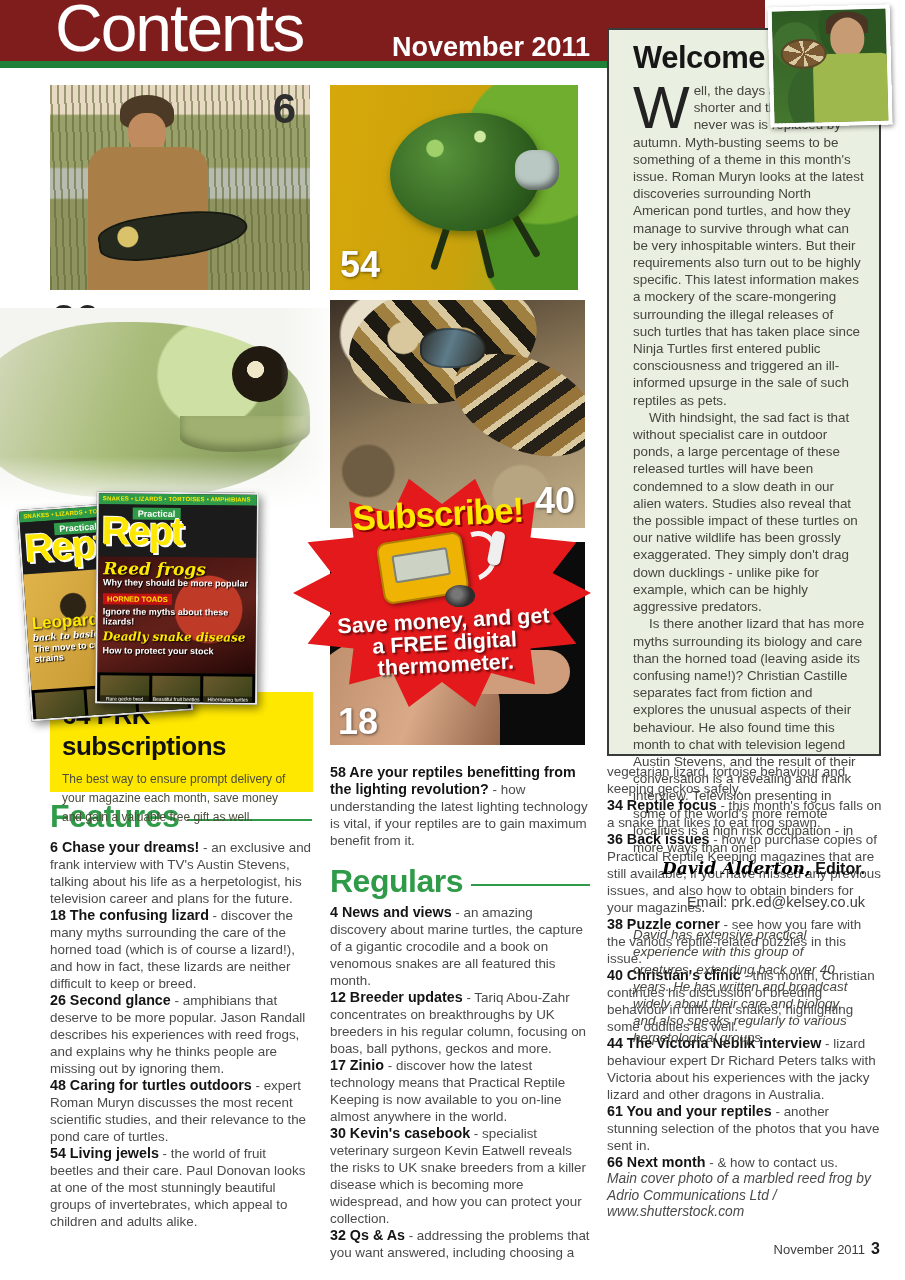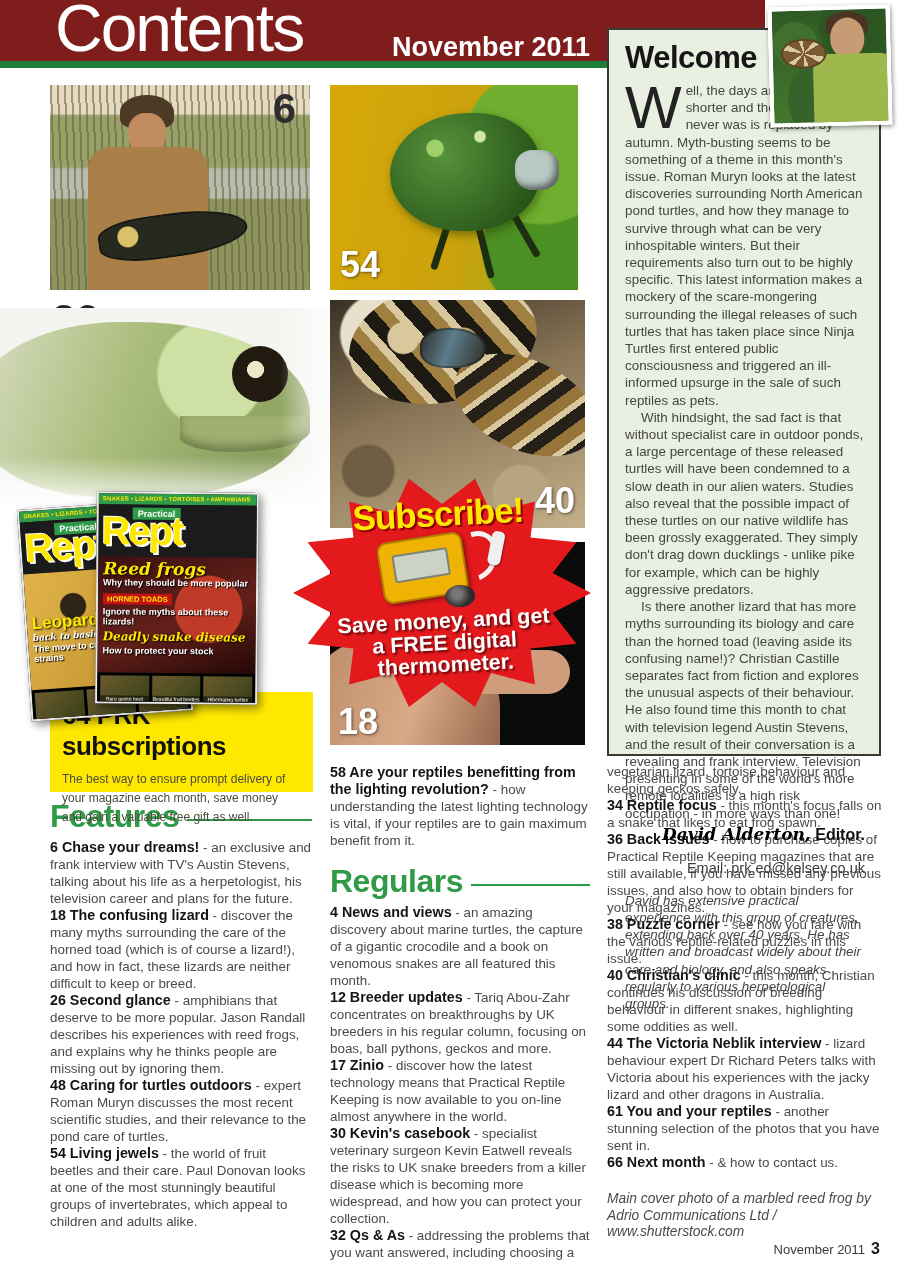--- a/index.html
+++ b/index.html
@@ -11,21 +11,21 @@
   }
   
   .header { position:absolute; left:0; top:0; width:765px; height:68px;
     background:#7f1d1d; border-bottom:7px solid #1f8038; }
   .header-title { position:absolute; left:55px; top:-10px; color:#fff;
     font-size:66px; font-weight:normal; letter-spacing:-2px; }
   .header-issue { position:absolute; left:392px; top:32px; color:#fff;
     font-size:27px; font-weight:bold; }
   
   .welcome { position:absolute; left:607px; top:28px; width:274px; height:728px;
-    background:#eaf0e1; border:2px solid #3a3a3a; z-index:3; padding:10px 14px 10px 16px; }
+    background:#eaf0e1; border:2px solid #3a3a3a; z-index:3; padding:10px 14px 10px 24px; }
   .welcome h2 { font-size:31px; color:#161616; letter-spacing:-0.5px; margin-bottom:6px; }
   .welcome p { font-size:13.4px; line-height:17.2px; color:#44463f; }
   .welcome p.ind { text-indent:16px; }
   .dropcap { float:left; font-size:60px; line-height:48px; padding:2px 4px 0 0; color:#222; font-weight:normal; }
   .sig { text-align:right; margin-top:2px; }
   .sig-name { font-family:"DejaVu Serif", serif; font-style:italic; font-weight:bold; font-size:17px; color:#000000; }
   .sig-role { font-weight:bold; font-size:16px; color:#111; }
   .email { text-align:right; font-size:14.5px; color:#3c3c3c; margin-top:16px; }
   .bio { font-style:italic; font-size:13px; line-height:16.5px; color:#555; margin-top:16px; }
   
@@ -177,21 +177,21 @@
   .col { position:absolute; width:262px; }
   .col-left { left:50px; top:798px; }
   .col-mid { left:330px; top:764px; width:260px; }
   .col-right { left:607px; top:763px; width:276px; }
   .sec-head { display:flex; align-items:baseline; margin-bottom:4px; }
   .sec-head span { font-size:32px; font-weight:bold; color:#2f9b48; letter-spacing:-0.5px; }
   .sec-head .rule { flex:1; height:2px; background:#2f9b48; margin-left:8px; transform:translateY(-6px); }
   .entry { font-size:13.4px; line-height:17px; color:#4a4a4a; }
   .entry .t { font-weight:bold; font-size:14.3px; color:#141414; }
   .cont { font-size:13.4px; line-height:17px; color:#4a4a4a; }
-  .credit { font-style:italic; font-size:13.8px; line-height:16.5px; color:#4a4a4a; margin-top:20px; }
+  .credit { font-style:italic; font-size:13.8px; line-height:16.5px; color:#4a4a4a; margin-top:0; }
   .mid-gap { height:14px; }
   
   .footer { position:absolute; left:700px; top:1240px; width:180px; text-align:right; font-size:13px; color:#3c3c3c; }
   .footer b { font-size:16px; color:#1a1a1a; margin-left:6px; }
 </style>
 </head>
 <body>
 
 <div id="page">
 

